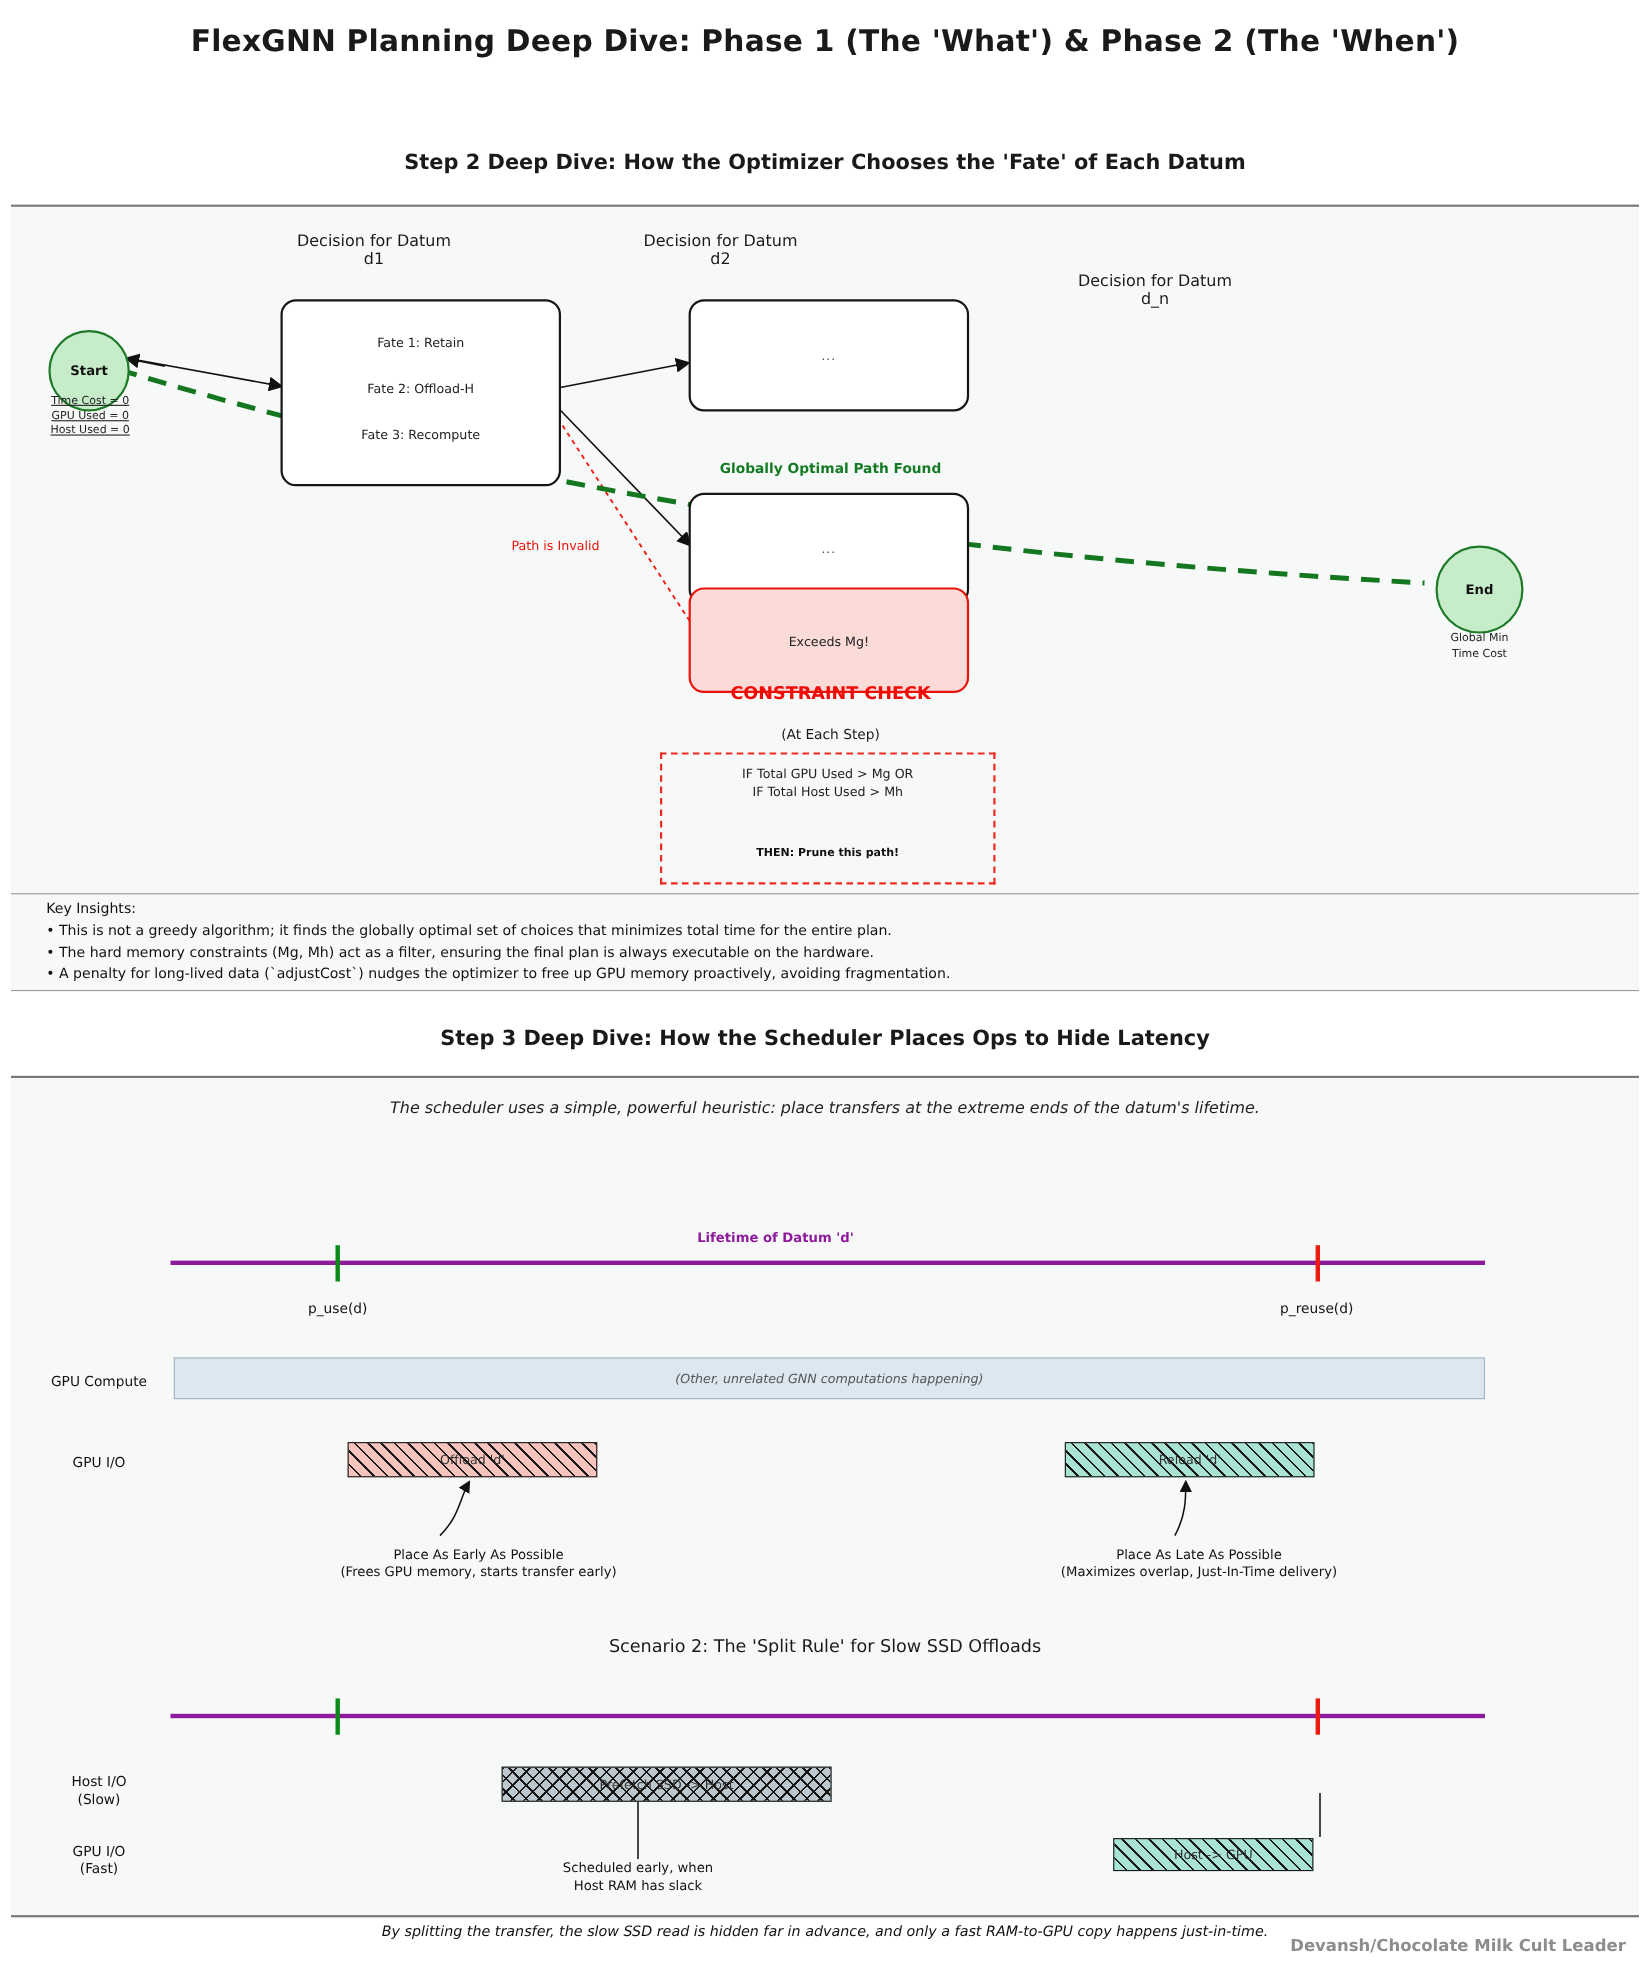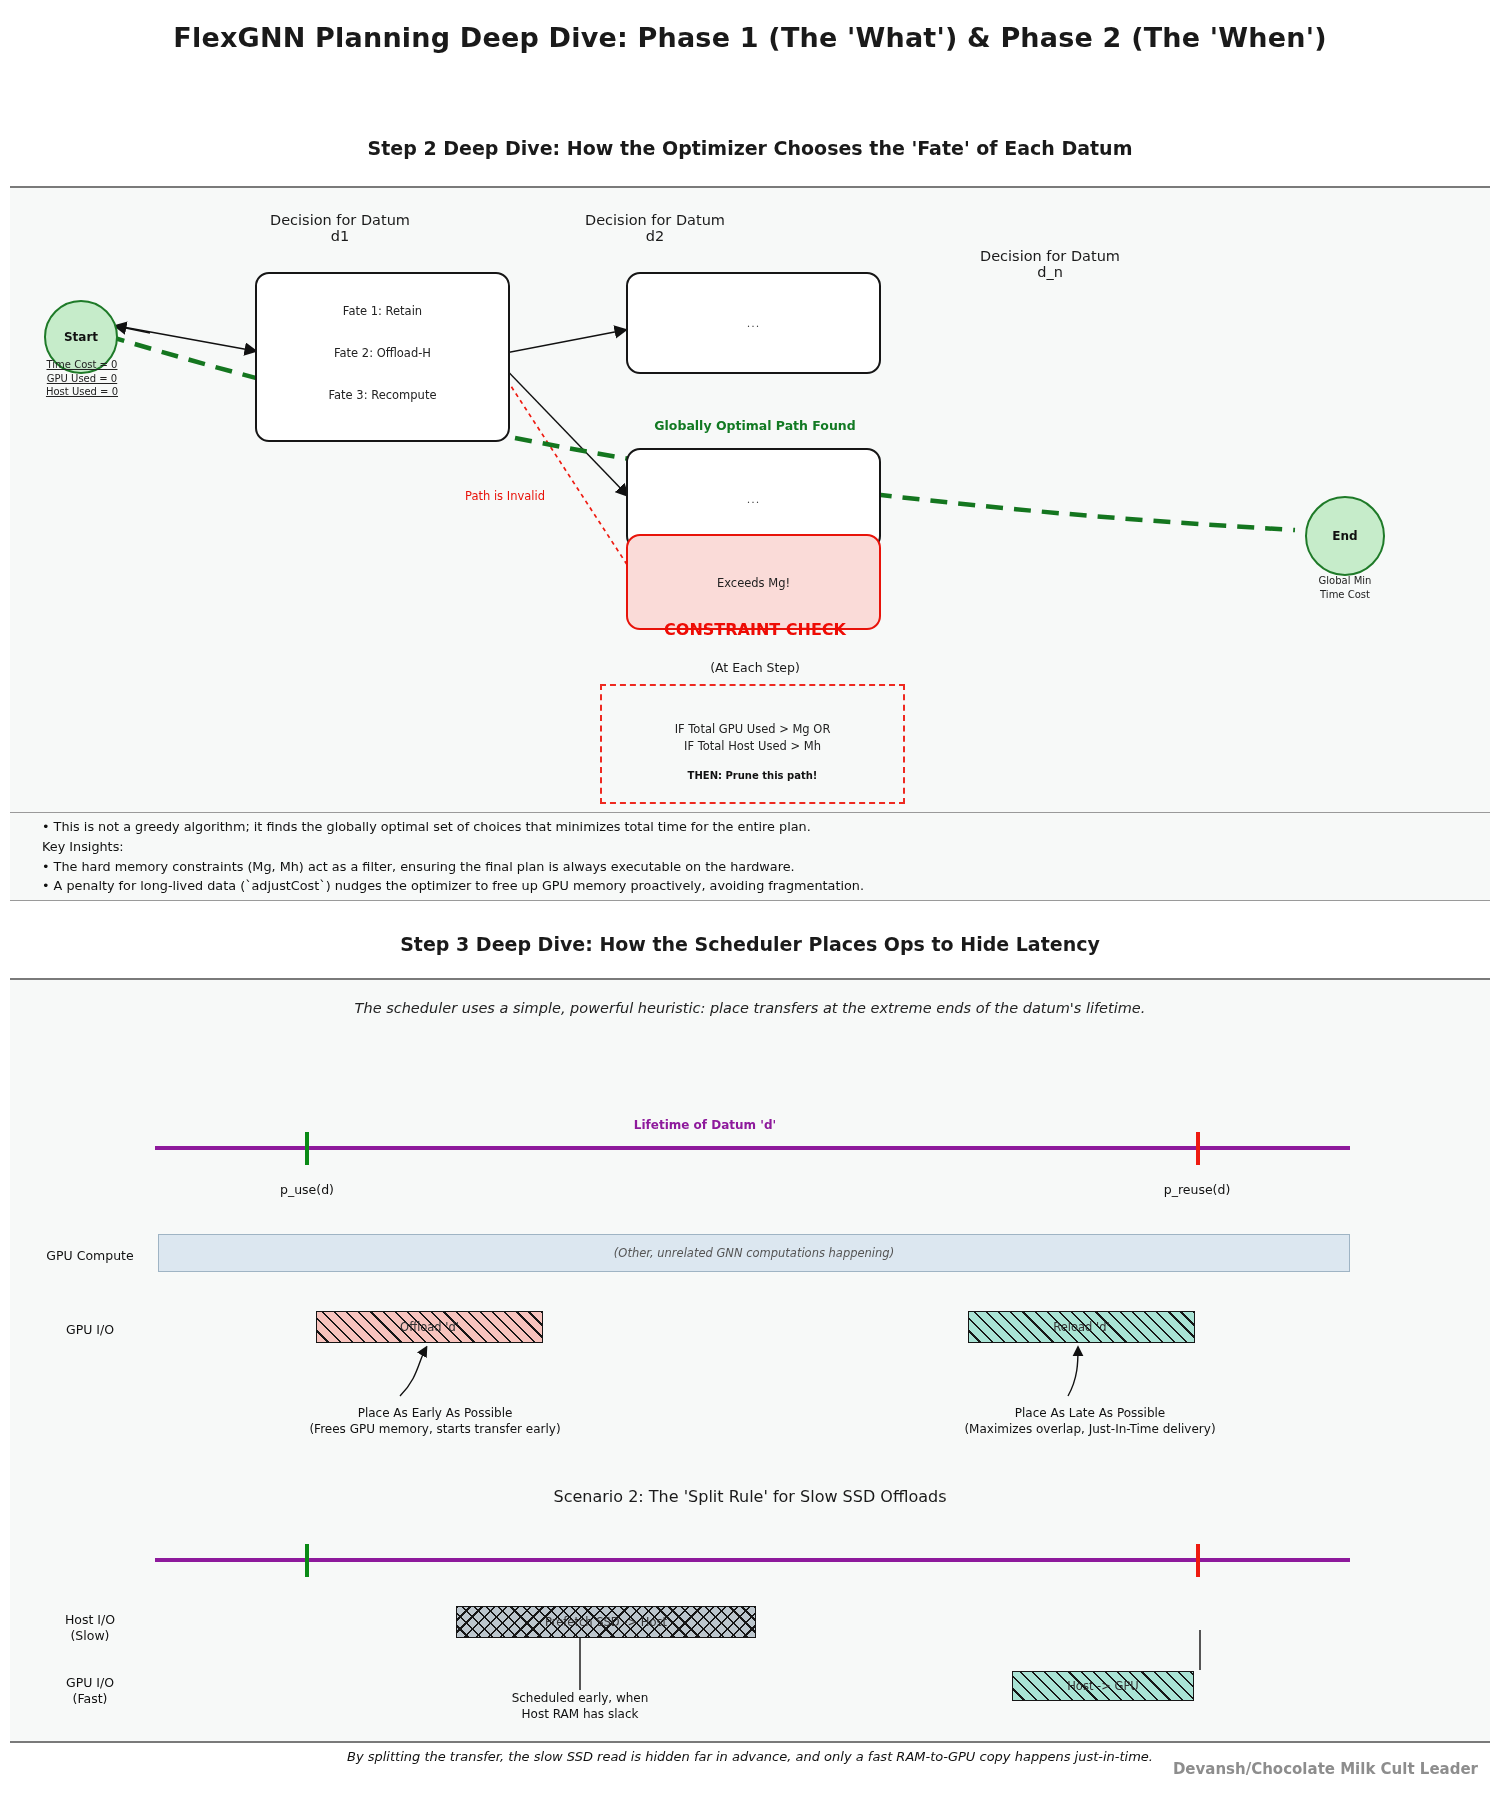--- a/index.html
+++ b/index.html
@@ -253,28 +253,28 @@
   <div class="lbl-red" style="left:425px; top:489px; width:160px;">Path is Invalid</div>
 
   <div class="red-box" style="left:626px; top:534px; width:255px; height:96px;">
     <div class="line" style="top:40px;">Exceeds Mg!</div>
   </div>
 
   <div class="lbl-red-strong" style="left:600px; top:620px; width:310px;">CONSTRAINT CHECK</div>
   <div class="lbl-plain" style="left:600px; top:660px; width:310px;">(At Each Step)</div>
 
   <div class="dashed-red-box" style="left:600px; top:684px; width:305px; height:120px;">
-    <div class="c1" style="top:35px;">IF Total GPU Used &gt; Mg OR
+    <div class="c1" style="top:9px;">IF Total GPU Used &gt; Mg OR
 IF Total Host Used &gt; Mh</div>
     <div class="c2" style="top:84px;">THEN: Prune this path!</div>
   </div>
 
   <div class="insights" style="top:812px;">
+    <div>Key Insights:</div>
     <div>• This is not a greedy algorithm; it finds the globally optimal set of choices that minimizes total time for the entire plan.</div>
-    <div>Key Insights:</div>
     <div>• The hard memory constraints (Mg, Mh) act as a filter, ensuring the final plan is always executable on the hardware.</div>
     <div>• A penalty for long-lived data (`adjustCost`) nudges the optimizer to free up GPU memory proactively, avoiding fragmentation.</div>
   </div>
 
   <div class="section-title" id="title-step3">Step 3 Deep Dive: How the Scheduler Places Ops to Hide Latency</div>
   <div class="panel" id="panel-step3"></div>
   <div class="subtitle-italic" id="sub-step3">The scheduler uses a simple, powerful heuristic: place transfers at the extreme ends of the datum's lifetime.</div>
 
 
   <div class="lifetime-label" style="left:575px; top:1118px; width:260px;">Lifetime of Datum 'd'</div>

